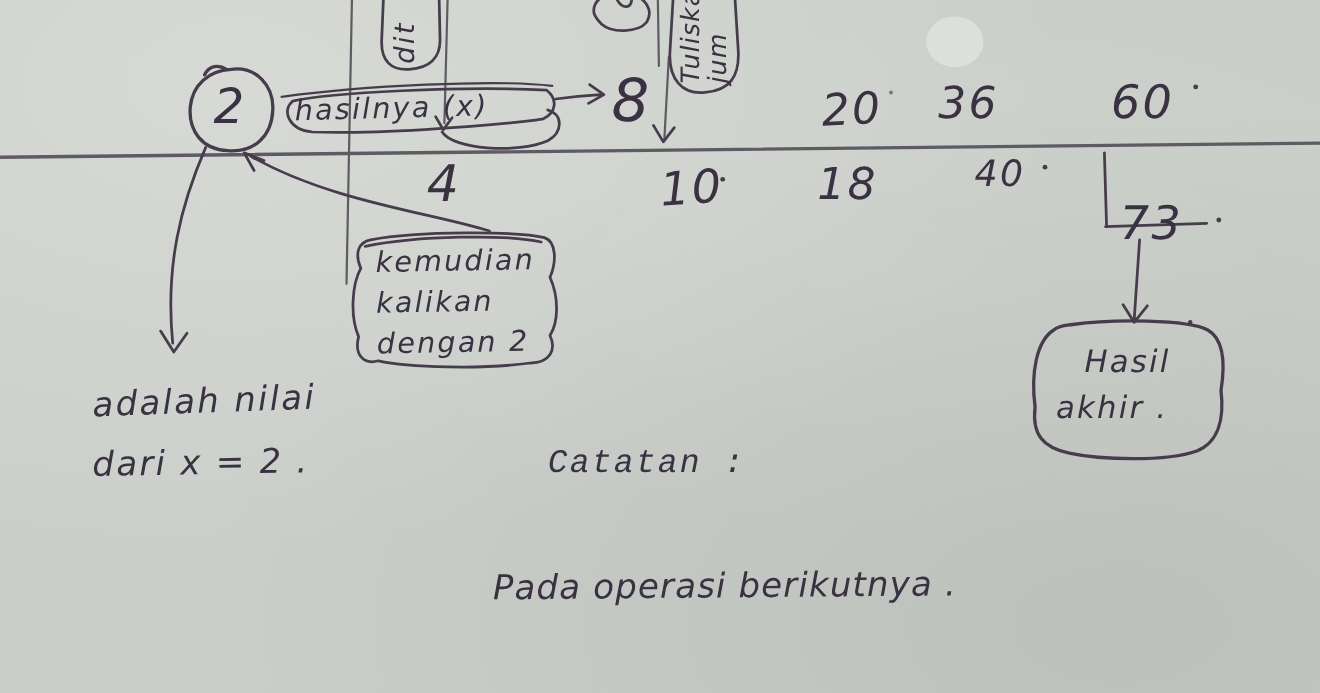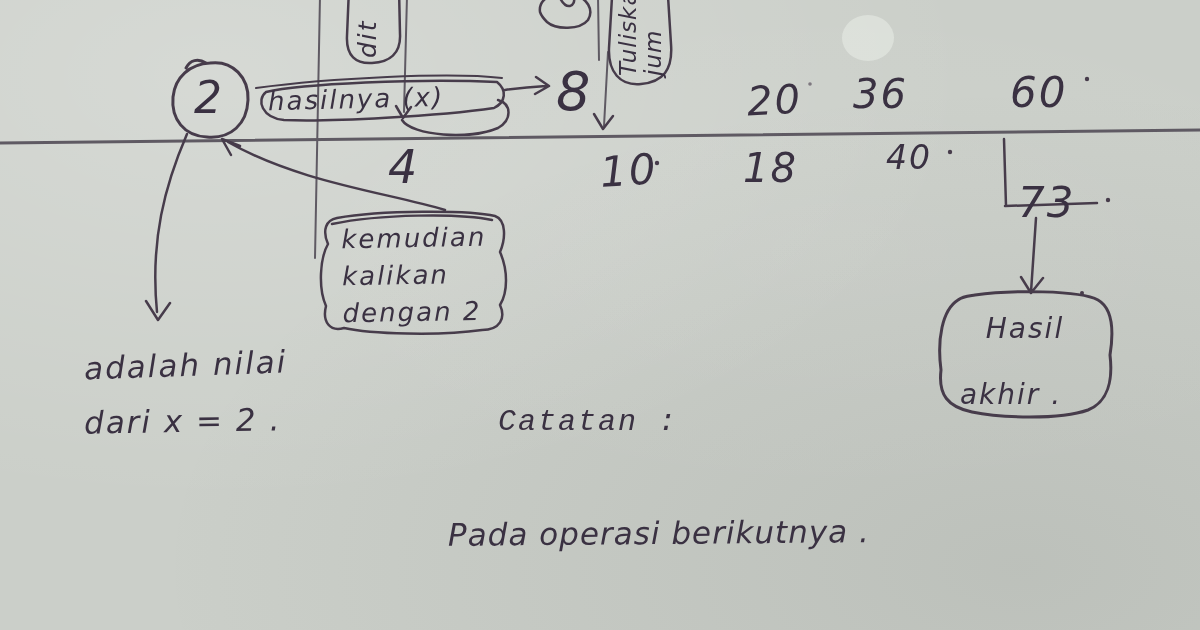--- a/index.html
+++ b/index.html
@@ -108,16 +108,16 @@
   </div>
 
   <div class="hw" style="left:84px;top:348px;font-size:31px;transform:rotate(-2deg);">adalah nilai</div>
   <div class="hw" style="left:84px;top:404px;font-size:31px;transform:rotate(-1deg);">dari x = 2 .</div>
 
   <div class="hw" style="left:498px;top:406px;font-size:30px;font-family:Liberation Mono, monospace;">Catatan :</div>
   <div class="hw" style="left:448px;top:516px;font-size:31px;letter-spacing:1px;transform:rotate(-0.5deg);">Pada operasi berikutnya .</div>
 
   <div class="hw center" style="left:950px;top:308px;width:150px;font-size:28px;line-height:42px;">
     <div>Hasil</div>
-    <div style="transform:translateX(-14px);margin-top:24px;">akhir .</div>
+    <div style="transform:translateX(-14px);">akhir .</div>
   </div>
 
 </div>
 
 </body></html>

